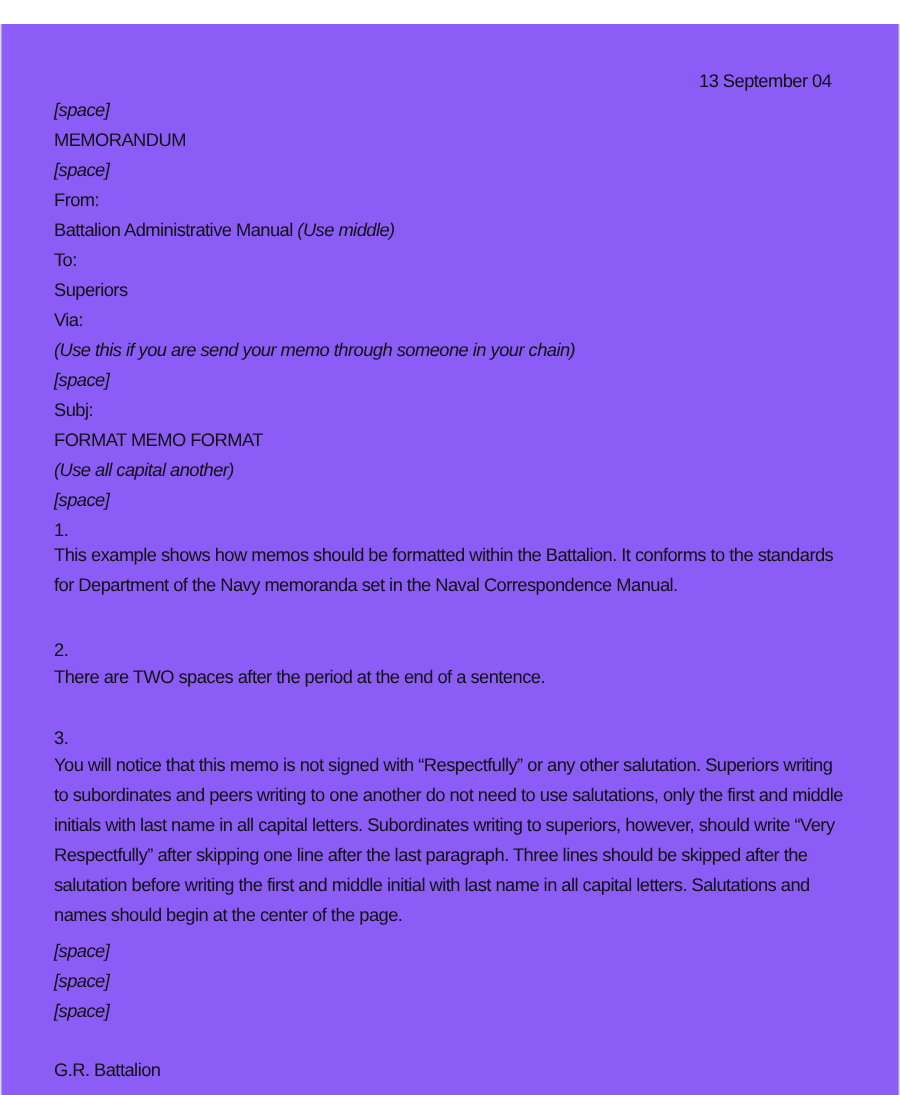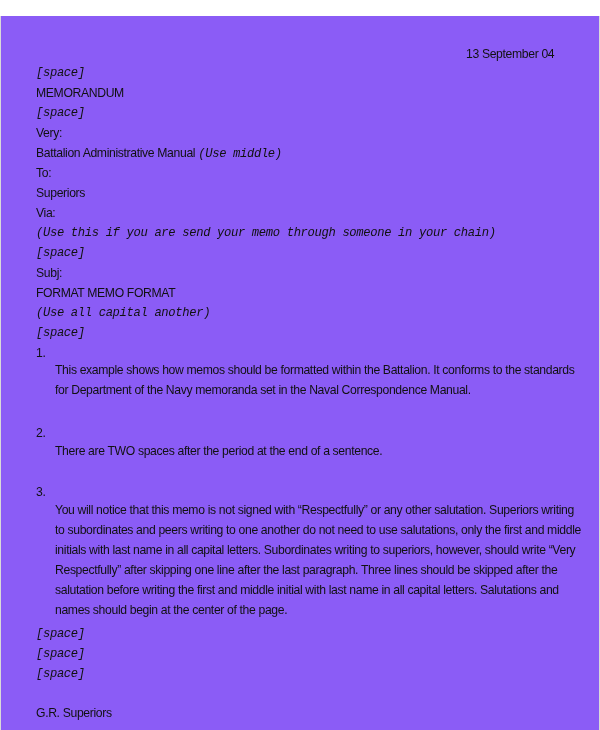--- a/index.html
+++ b/index.html
@@ -9,34 +9,34 @@
     border-left: 1px solid #d9d9d9; border-right: 1px solid #d9d9d9;
     border-bottom: 2px solid #f9a8d4; background: #8b5cf6;
   }
   .doc {
     position: absolute; left: 35px; top: 0; width: 530px;
     font-family: "Liberation Sans", sans-serif; font-size: 12.2px; color: #111;
     letter-spacing: -0.35px;
   }
   .date { position: absolute; left: 430px; top: 31px; white-space: nowrap; }
   .line { position: absolute; left: 0; white-space: nowrap; line-height: 14px; }
-  .it { font-style: italic; font-family: Liberation Mono, monospace; }
-  .para { position: absolute; left: 0; width: 530px; line-height: 20px; white-space: normal; margin-left: 19px; }
+  .it { font-style: italic; }
+  .para { position: absolute; left: 0; width: 530px; line-height: 20px; white-space: normal; }
 </style>
 </head>
 <body>
 
 <div class="page">
   <div class="doc">
     <div class="date">13 September 04</div>
 
     <div class="line it" style="top:50px">[space]</div>
     <div class="line" style="top:70px">MEMORANDUM</div>
     <div class="line it" style="top:90px">[space]</div>
-    <div class="line" style="top:110px">Very:</div>
+    <div class="line" style="top:110px">From:</div>
     <div class="line" style="top:130px">
       <span>Battalion Administrative Manual</span>
       <span class="it">(Use middle)</span>
     </div>
     <div class="line" style="top:150px">To:</div>
     <div class="line" style="top:170px">Superiors</div>
     <div class="line" style="top:190px">Via:</div>
     <div class="line it" style="top:210px">(Use this if you are send your memo through someone in your chain)</div>
     <div class="line it" style="top:230px">[space]</div>
     <div class="line" style="top:250px">Subj:</div>
@@ -50,15 +50,15 @@
     <div class="line" style="top:410px">2.</div>
     <div class="para" style="top:425px">There are TWO spaces after the period at the end of a sentence.</div>
 
     <div class="line" style="top:469px">3.</div>
     <div class="para" style="top:484px">You will notice that this memo is not signed with “Respectfully” or any other salutation.  Superiors writing to subordinates and peers writing to one another do not need to use salutations, only the first and middle initials with last name in all capital letters.  Subordinates writing to superiors, however, should write “Very Respectfully” after skipping one line after the last paragraph.  Three lines should be skipped after the salutation before writing the first and middle initial with last name in all capital letters.  Salutations and names should begin at the center of the page.</div>
 
     <div class="line it" style="top:611px">[space]</div>
     <div class="line it" style="top:631px">[space]</div>
     <div class="line it" style="top:651px">[space]</div>
 
-    <div class="line" style="top:690px">G.R. Superiors</div>
+    <div class="line" style="top:690px">G.R. Battalion</div>
   </div>
 </div>
 
 </body></html>

